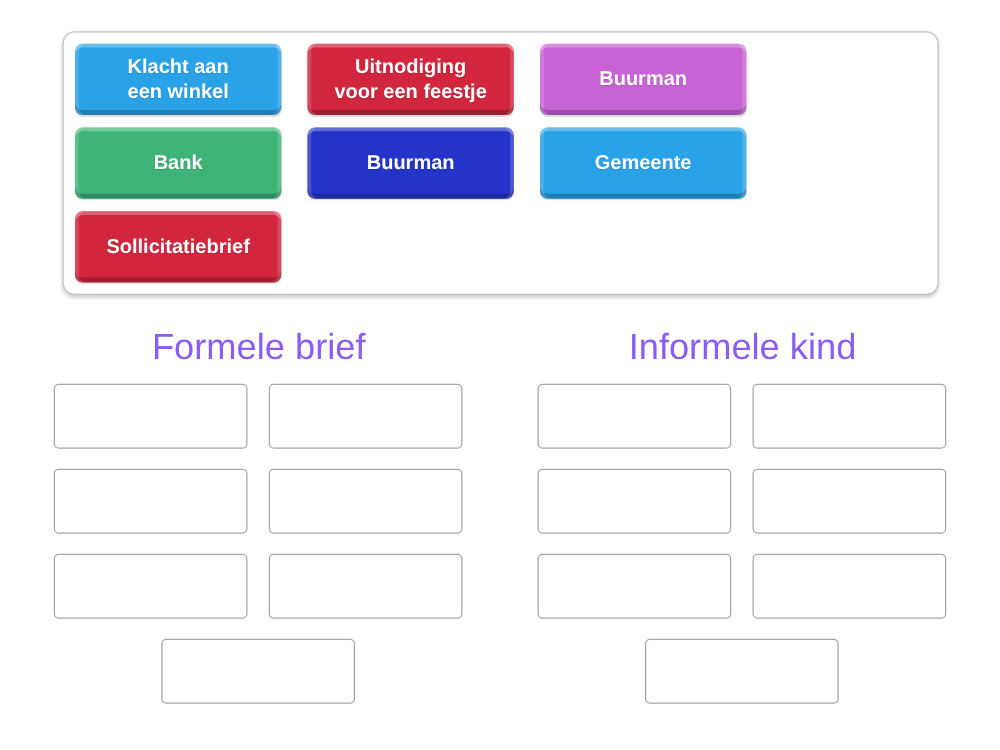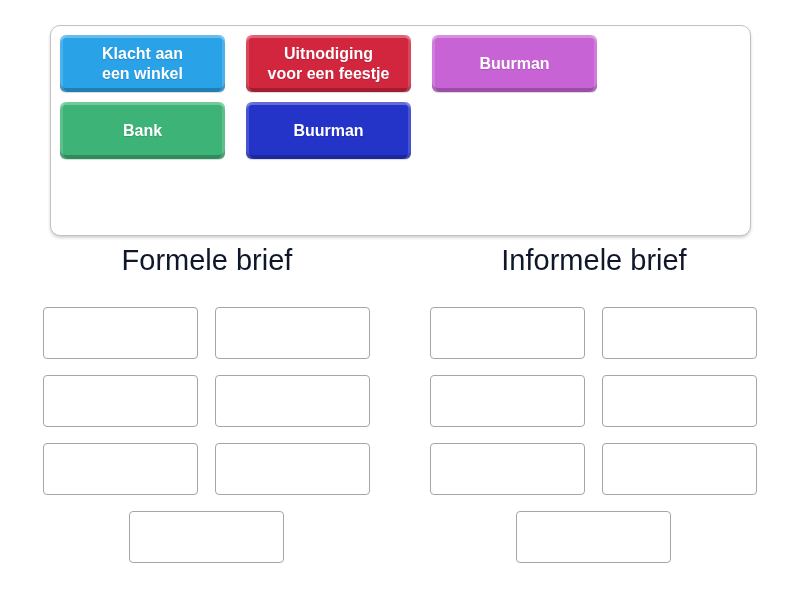--- a/index.html
+++ b/index.html
@@ -48,28 +48,28 @@
       inset 3px 0 0 rgba(255,255,255,0.16),
       inset -3px 0 0 rgba(255,255,255,0.16),
       inset 0 -4px 0 rgba(0,0,0,0.22),
       0 1px 1px rgba(0,0,0,0.15);
   }
   .tile.small { font-size: 13.5px; }
 
   
   .group-title {
     position: absolute;
-    top: 240px;
+    top: 258px;
     margin: 0;
     height: 40px;
     line-height: 40px;
     text-align: center;
     font-size: 29px;
     font-weight: 300;
-    color: #0f172a;
+    color: #8b5cf6;
   }
   .group-title.left  { left: 43px;  width: 328px; }
   .group-title.right { left: 430px; width: 328px; }
 
   
   .slots {
     position: absolute;
     top: 307px;
     width: 328px;
     display: grid;
@@ -98,24 +98,26 @@
 <main>
 
   <section class="tray">
     <div class="tile" style="--tile-color: #2aa2e7;">Klacht aan
 een winkel</div>
     <div class="tile" style="--tile-color: #d1263e;">Uitnodiging
 voor een feestje</div>
     <div class="tile" style="--tile-color: #c863d6;">Buurman</div>
     <div class="tile" style="--tile-color: #3eb377;">Bank</div>
     <div class="tile" style="--tile-color: #2434c9;">Buurman</div>
+    <div class="tile" style="--tile-color: #2aa2e7;">Gemeente</div>
+    <div class="tile" style="--tile-color: #d1263e;">Sollicitatiebrief</div>
   </section>
 
   <h2 class="group-title left">Formele brief</h2>
-  <h2 class="group-title right">Informele brief</h2>
+  <h2 class="group-title right">Informele kind</h2>
 
   <section class="slots left">
     <div class="slot"></div>
     <div class="slot"></div>
     <div class="slot"></div>
     <div class="slot"></div>
     <div class="slot"></div>
     <div class="slot"></div>
     <div class="slot"></div>
   </section>

